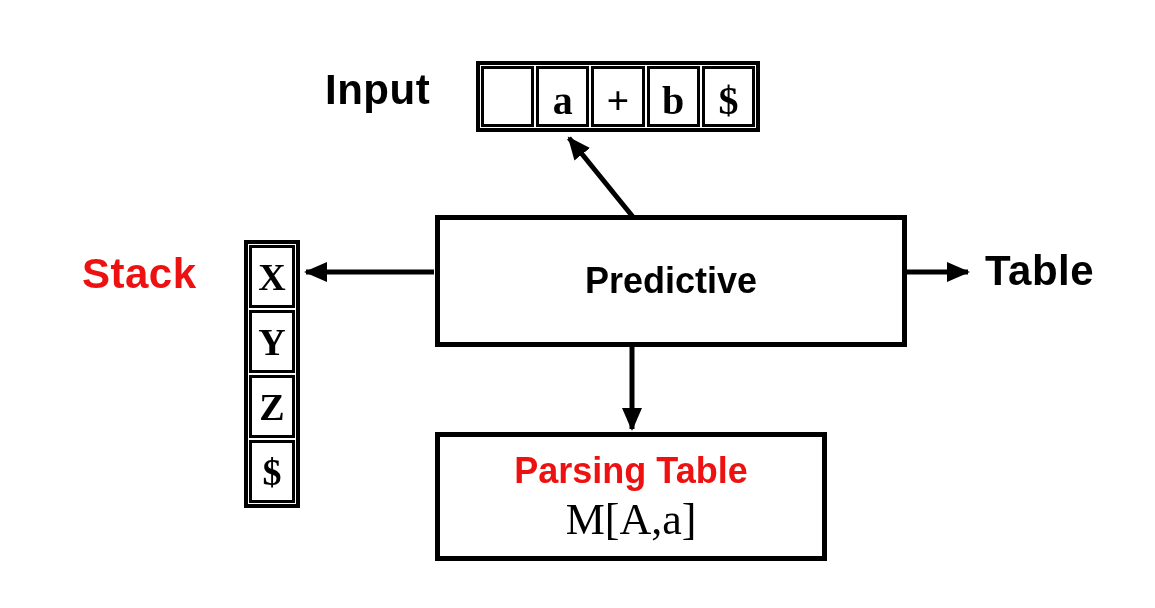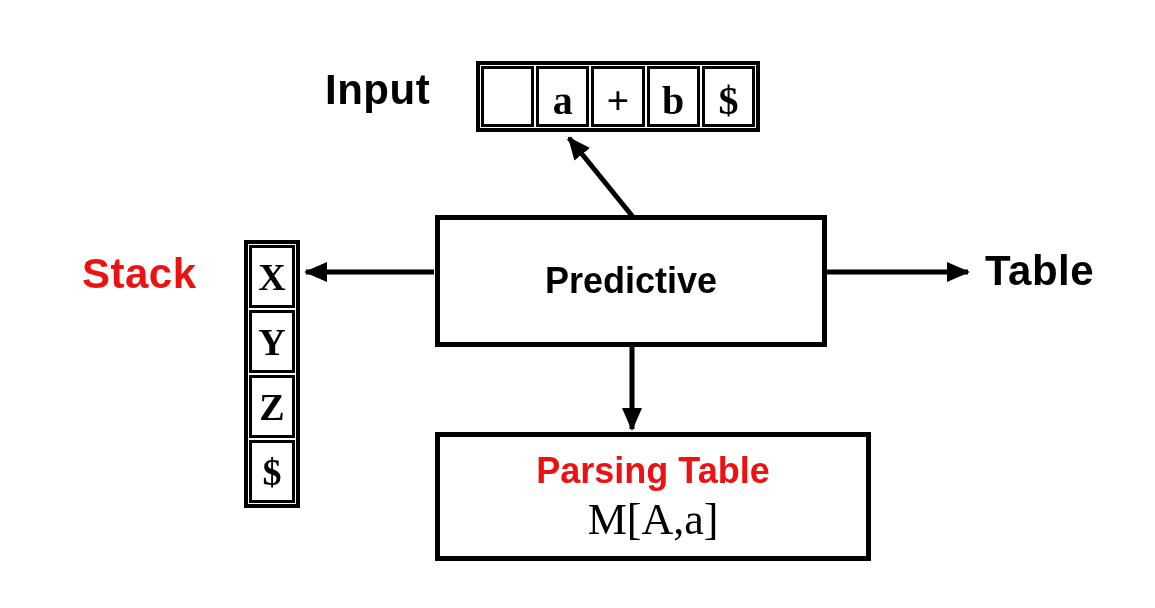--- a/index.html
+++ b/index.html
@@ -83,40 +83,40 @@
     font-family: "Liberation Serif", serif;
     font-weight: bold;
     font-size: 38px;
     color: #000;
   }
 
   
   .program-box {
     position: absolute;
     left: 403px; top: 215px;
-    width: 392px; height: 132px;
+    width: 472px; height: 132px;
     box-sizing: border-box;
     border: 5px solid #000;
     background: #fff;
     display: flex;
     flex-direction: column;
     align-items: center;
     justify-content: center;
     font-weight: bold;
     font-size: 36px;
     line-height: 44px;
     color: #000;
     text-align: center;
   }
 
   
   .table-box {
     position: absolute;
     left: 403px; top: 432px;
-    width: 436px; height: 129px;
+    width: 392px; height: 129px;
     box-sizing: border-box;
     border: 5px solid #000;
     background: #fff;
     display: flex;
     flex-direction: column;
     align-items: center;
     justify-content: center;
     text-align: center;
   }
   .table-box .title {

